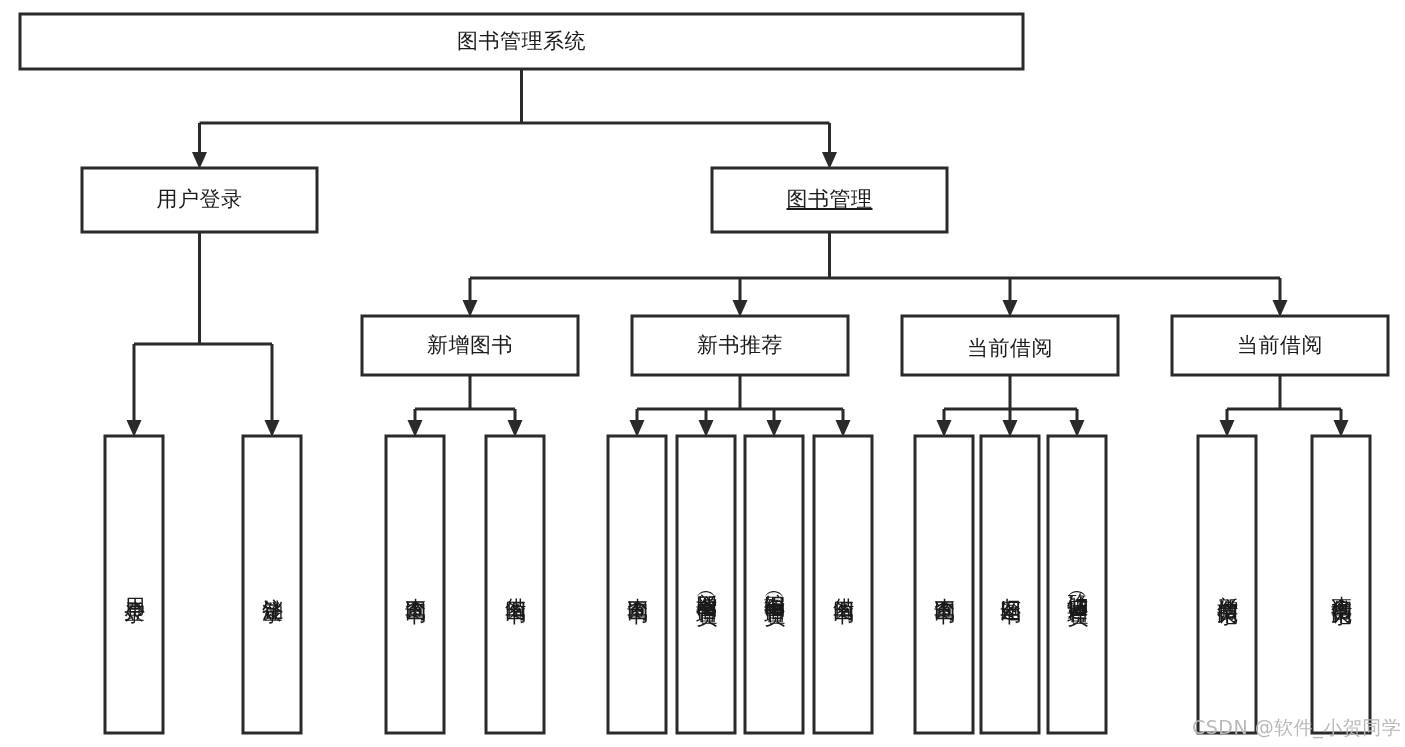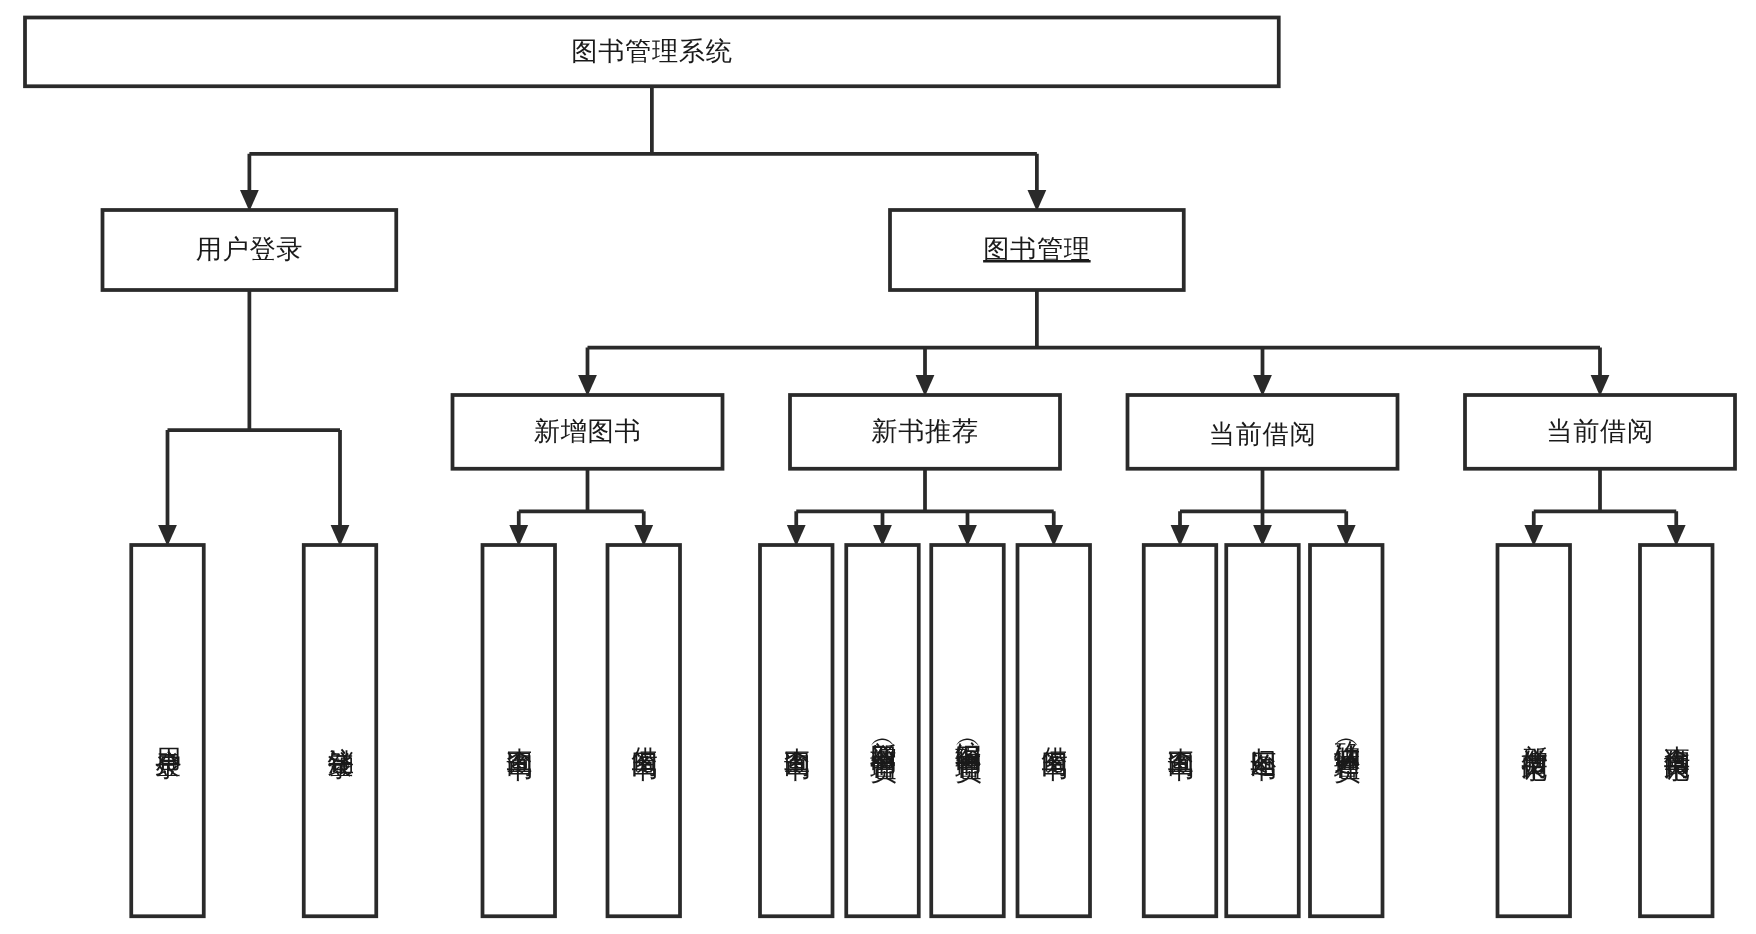--- a/index.html
+++ b/index.html
@@ -202,14 +202,15 @@
         <span>确认归还（管理员）</span>
       </div>
       <div class="node-label-v" style="left: 1198px; top: 436px; width: 58px; height: 297px;">
         <span>新增借阅记录</span>
       </div>
       <div class="node-label-v" style="left: 1312px; top: 436px; width: 58px; height: 297px;">
         <span>查询借阅记录</span>
       </div>
     </div>
 
+  <div class="watermark" style="left: 1192px; top: 715px;">CSDN @软件_小贺同学</div>
 
 </div>
 
 </body></html>

